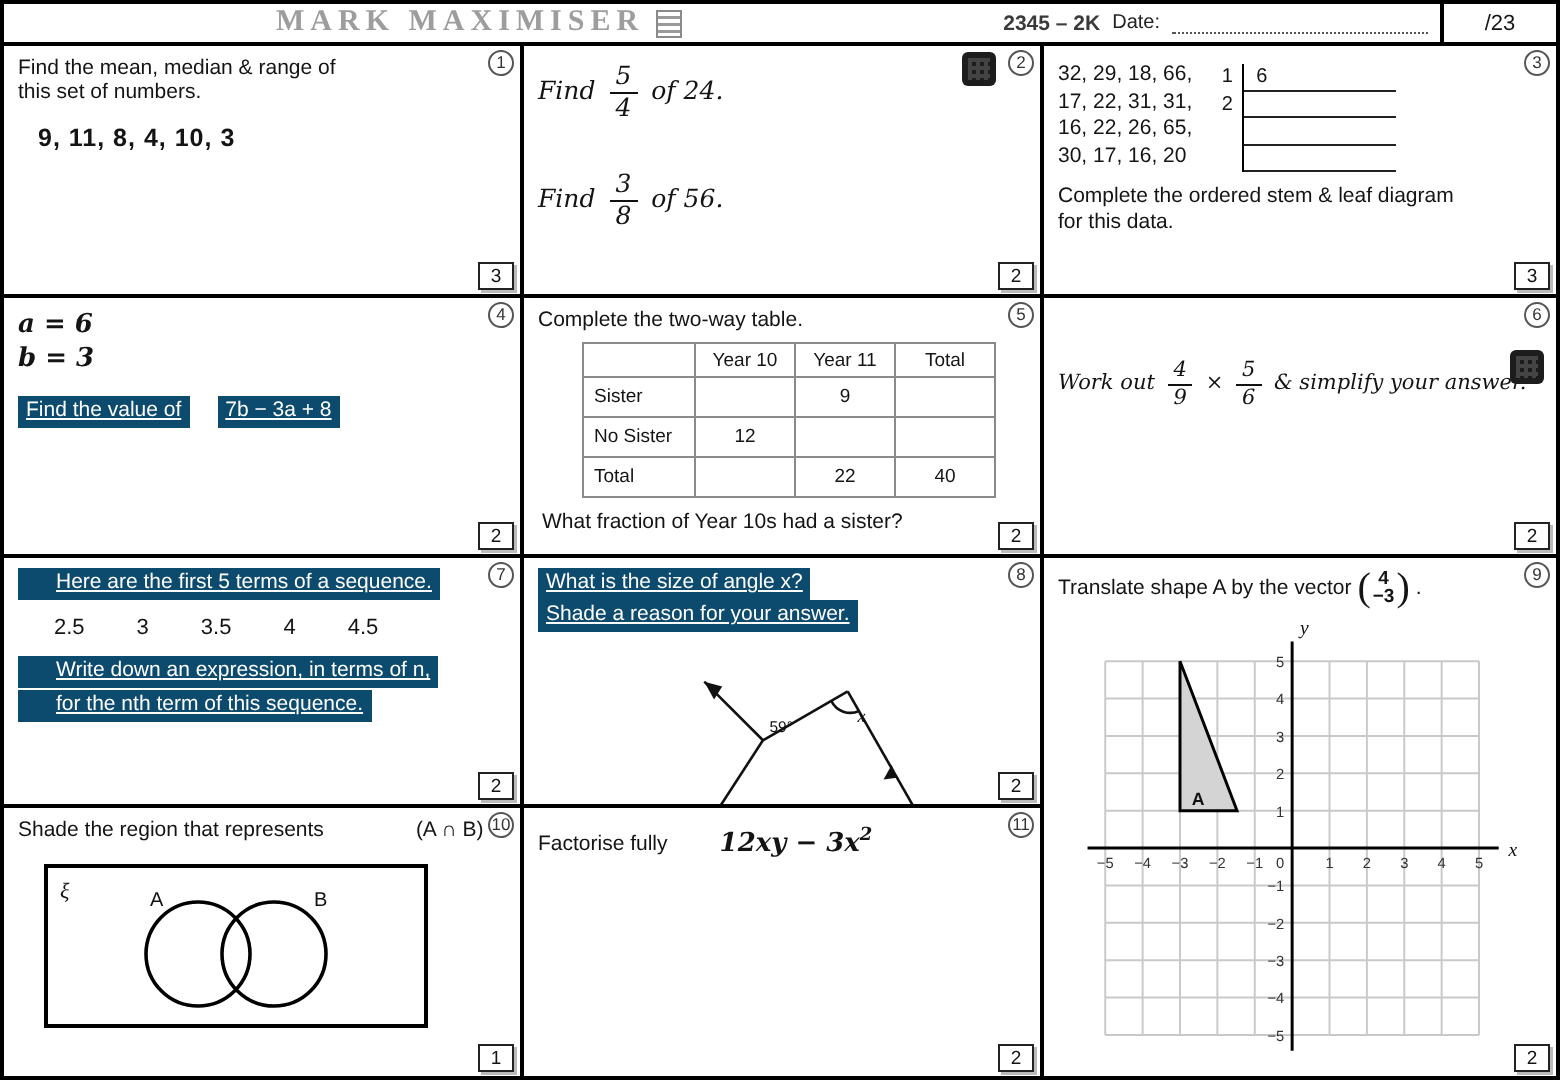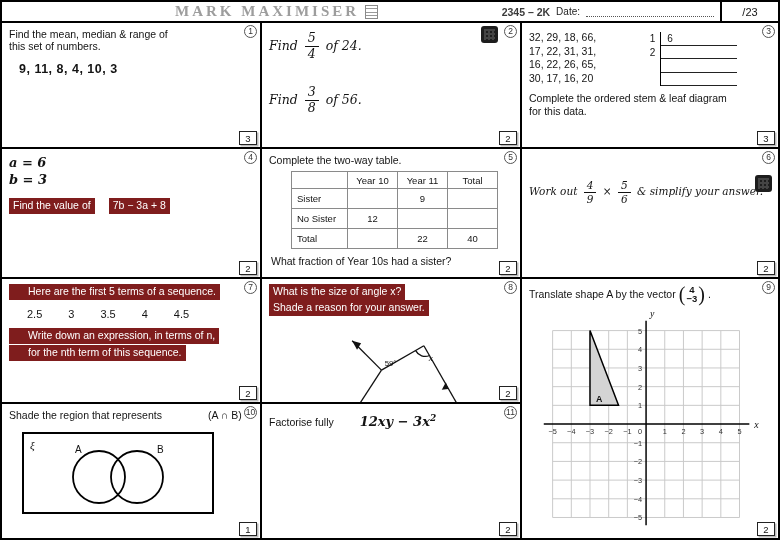--- a/index.html
+++ b/index.html
@@ -1,21 +1,21 @@
 <!DOCTYPE html>
 <html><head>
 <meta charset="utf-8">
 <style>
   * { margin:0; padding:0; box-sizing:border-box; }
   html,body { width:780px; height:540px; }
   body { font-family:"Liberation Sans", sans-serif; background:#fff; color:#141414; }
   .page { position:relative; width:780px; height:540px; border:2px solid #000; background:#fff; overflow:hidden; }
 
   
-  .header { display:flex; align-items:center; height:19px;padding-left:37px; }
+  .header { display:flex; align-items:center; height:19px; }
   .title-wrap { margin-left:136px; display:flex; align-items:center; gap:6px; }
   .title { font-family:"Liberation Serif", serif; font-weight:700; font-size:15px; letter-spacing:3px; color:#9d9d9d; line-height:1; }
   .doc-icon { width:13px; height:14px; border:1.5px solid #8a8a8a; background:
       repeating-linear-gradient(#fff 0 2px, #9a9a9a 2px 3.5px); }
   .header-right { margin-left:auto; display:flex; align-items:center; gap:6px; height:100%; }
   .class-code { font-weight:700; font-size:10.5px; color:#3a3a3a; }
   .date-label { font-size:10px; color:#222; }
   .date-line { width:128px; height:11px; border-bottom:1.5px dotted #555; }
   .total-box { width:58px; height:100%; border-left:2px solid #000; display:flex; align-items:center; justify-content:center; font-size:11px; font-weight:400; }
 
@@ -24,21 +24,21 @@
           grid-template-columns:260px 260px 1fr; grid-template-rows:126px 130px 125px 1fr; }
   .cell { position:relative; border-top:2px solid #000; border-right:2px solid #000; padding:5px 7px; overflow:hidden; font-size:10.5px; }
   .col3 { border-right:none; }
   .c9 { grid-column:3; grid-row:3 / 5; }
 
   .qnum { position:absolute; top:2px; right:3px; width:13px; height:13px; border:1px solid #555; border-radius:50%;
           font-size:8.5px; line-height:1; display:flex; align-items:center; justify-content:center; color:#333; background:#fff; z-index:3; }
   .marks { position:absolute; right:3px; bottom:2px; min-width:18px; height:14px; border:1.3px solid #222; background:#fff;
            font-size:9.5px; display:flex; align-items:center; justify-content:center; padding:0 4px; box-shadow:1.5px 1.5px 0 0 #bbb; z-index:3; }
 
-  .strip { display:inline-block; background:#7f1d1d; color:#fff; padding:1px 4px 2px; font-size:10.5px; line-height:1.25; }
+  .strip { display:inline-block; background:#0c4a6e; color:#fff; padding:1px 4px 2px; font-size:10.5px; line-height:1.25;text-decoration:underline; }
   .hand { font-family:"DejaVu Serif", serif; font-style:italic; font-size:12.5px; }
   .hand-bold { font-family:"DejaVu Serif", serif; font-style:italic; font-weight:700; font-size:13px; }
 
   .frac { display:inline-block; vertical-align:middle; text-align:center; line-height:1; margin:0 3px; }
   .frac .fn { display:block; border-bottom:1.3px solid #111; padding:0 3px 1px; }
   .frac .fd { display:block; padding-top:1px; }
 
   
   .q1-values { margin:10px 0 0 10px; font-weight:700; font-size:12.5px; letter-spacing:0.5px; }
 
@@ -46,21 +46,21 @@
   .q2-line1 { margin-top:4px; }
   .q2-line2 { margin-top:26px; }
   .mini-img { position:absolute; width:17px; height:17px; border-radius:3px; background:#1d1d1d; }
   .mini-img::before { content:""; position:absolute; inset:3px; background:
       repeating-linear-gradient(90deg,#444 0 2px, transparent 2px 4px),
       repeating-linear-gradient(#444 0 2px, transparent 2px 4px); }
   .q2-img { top:3px; right:22px; }
   .q6-img { top:26px; right:6px; }
 
   
-  .q3-body { display:flex; margin-top:3px;gap:39px; }
+  .q3-body { display:flex; margin-top:3px; }
   .ages div { line-height:13.5px; }
   .stemleaf { margin-left:10px; width:92px; margin-top:1px; }
   .sl-row { display:flex; height:13.5px; }
   .sl-stem { width:16px; text-align:center; border-right:1.6px solid #000; font-size:10px; line-height:13px; }
   .sl-leaf { flex:1; border-bottom:1.3px solid #222; padding-left:6px; font-size:10px; line-height:13px; }
   .q3-instr { margin-top:6px; line-height:13px; }
 
   
   .q4-given { line-height:17px; }
   .q4-line { margin-top:10px; display:flex; gap:14px; align-items:center; }

